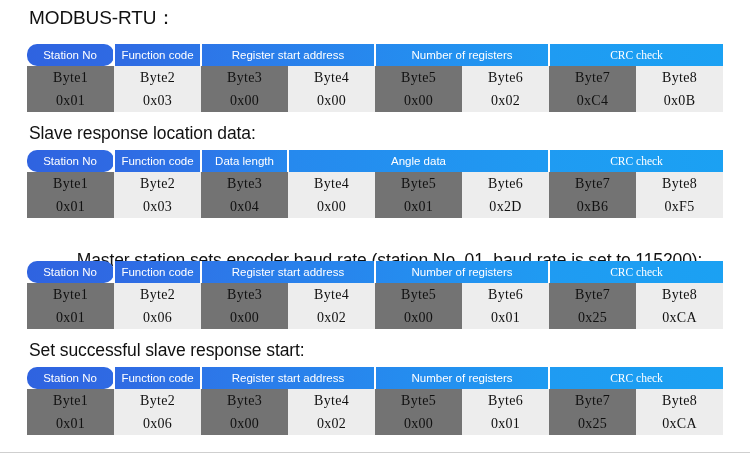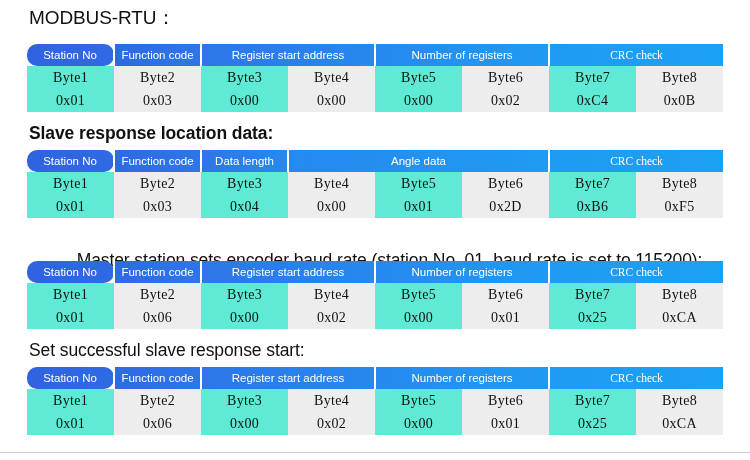--- a/index.html
+++ b/index.html
@@ -77,21 +77,21 @@
     padding: 0;
     border: 0;
     text-align: center;
     vertical-align: middle;
     font-family: "Liberation Serif", serif;
     font-size: 14px;
     color: #111111;
     letter-spacing: 0.3px;
     box-sizing: border-box;
   }
-  td.dark  { background: #5eead4; }
+  td.dark  { background: #737373; }
   td.light { background: #ededed; }
 
   
   .hrule {
     position: absolute;
     left: 0;
     width: 750px;
     height: 1px;
     background: #cfcfcf;
   }
@@ -147,21 +147,21 @@
           <td class="dark">0x00</td>
           <td class="light">0x02</td>
           <td class="dark">0xC4</td>
           <td class="light">0x0B</td>
         </tr>
       </tbody>
     </table>
   </div>
 
   <div class="blk" style="top:125px;">
-    <div class="section-title" style="margin-left:29px;font-weight:bold;">Slave response location data:</div>
+    <div class="section-title" style="margin-left:29px;">Slave response location data:</div>
   </div>
 
   <div class="blk" style="top:150px;">
     <table class="mb-table">
       <colgroup>
         <col class="c">
           <col class="c">
           <col class="c">
           <col class="c">
         <col class="c">

